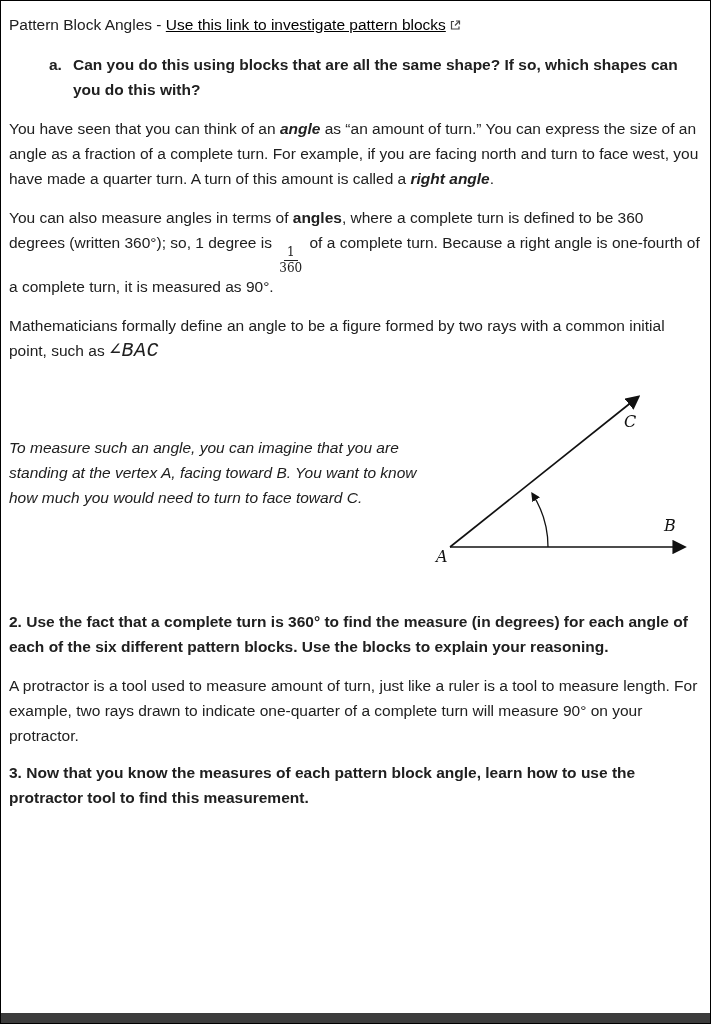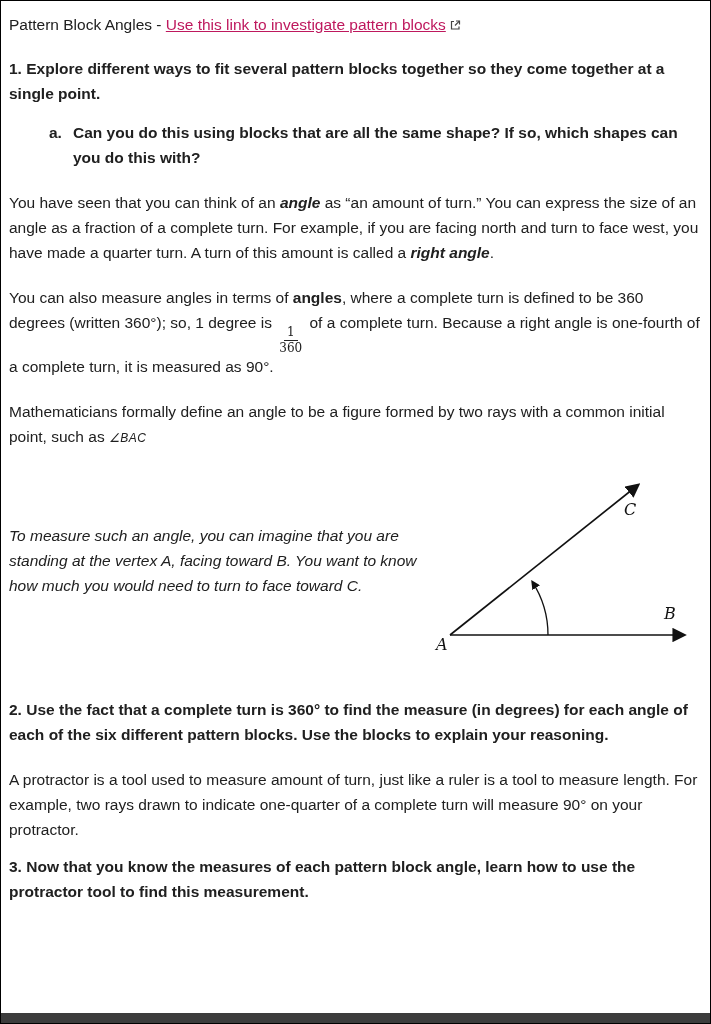--- a/index.html
+++ b/index.html
@@ -8,36 +8,36 @@
     position: relative;
     background: #ffffff;
     border: 1px solid #000000;
     overflow: hidden;
     font-family: "Liberation Sans", "DejaVu Sans", sans-serif;
     font-size: 15.5px;
     line-height: 25px;
     color: #202020;
     padding: 11px 8px 0 8px;
   }
-  p { margin-top: 20px; }
+  p { margin-top: 14px; }
   .bold { font-weight: 700; }
   .bi { font-weight: 700; font-style: italic; }
   .title-line { white-space: nowrap; }
-  a.doc-link { color: #be185d; cursor: pointer; }
+  a.doc-link { color: #000000; cursor: pointer; }
   .ext-icon { display: inline-block; margin-left: 3px; vertical-align: -1px; }
   .sub { display: flex; margin-left: 40px; margin-top: 14px; font-weight: 700; }
   .sub-label { width: 24px; flex-shrink: 0; }
   .frac {
     display: inline-flex; flex-direction: column; align-items: center;
     vertical-align: -8px; line-height: 1.05; font-size: 12px; margin: 0 3px;
     font-family: "DejaVu Serif", serif;
   }
   .frac .num { padding: 0 3px 1px; border-bottom: 1px solid #222; }
   .frac .den { padding-top: 1px; }
-  .math { font-family: Liberation Sans, sans-serif; font-style: italic; font-size: 12px; letter-spacing: 0.5px; }
+  .math { font-family: Liberation Mono, monospace; font-style: italic; font-size: 20px; letter-spacing: 0.5px; }
   .figure-row { display: flex; margin-top: 16px; }
   .fig-text { width: 432px; font-style: italic; }
   .fig-text p.first { margin-top: 56px; }
   .fig-diagram { flex: 1; padding-top: 2px; }
   .fig-diagram svg text {
     font-family: "DejaVu Serif", serif; font-style: italic; font-size: 16px; fill: #111;
   }
   .q2 { margin-top: 29px; }
   .q3 { margin-top: 12px; }
   .footer-bar { position: absolute; left: 0; right: 0; bottom: 0; height: 10px; background: #3c3c3c; }
@@ -48,21 +48,20 @@
 <div>
 
   <div class="title-line">
     <span>Pattern Block Angles - </span><a href="#" class="doc-link">Use this link to investigate pattern blocks</a><span class="ext-icon"><svg width="12" height="12" viewBox="0 0 12 12">
           <path d="M5 2.5 H2.5 V10 H10 V7.5" fill="none" stroke="#444" stroke-width="1.2"></path>
           <path d="M7 2 H10.5 V5.5" fill="none" stroke="#444" stroke-width="1.2"></path>
           <path d="M10.3 2.2 L6 6.5" fill="none" stroke="#444" stroke-width="1.2"></path>
         </svg></span>
   </div>
 
-  <p class="bold" style="margin-top:18px">1. Explore different ways to fit several pattern blocks together so they come together at a single point.</p>
 
   <div class="sub">
     <span class="sub-label">a.</span>
       <span>Can you do this using blocks that are all the same shape? If so, which shapes can you do this with?</span>
   </div>
 
   <p><span>You have seen that you can think of an </span><span class="bi">angle</span><span> as “an amount of turn.” You can express the size of an angle as a fraction of a complete turn. For example, if you are facing north and turn to face west, you have made a quarter turn. A turn of this amount is called a </span><span class="bi">right angle</span><span>.</span></p>
 
   <p><span>You can also measure angles in terms of </span><span class="bold">angles</span><span>, where a complete turn is defined to be 360 degrees (written 360°); so, 1 degree is </span><span class="frac">
         <span class="num">1</span>

